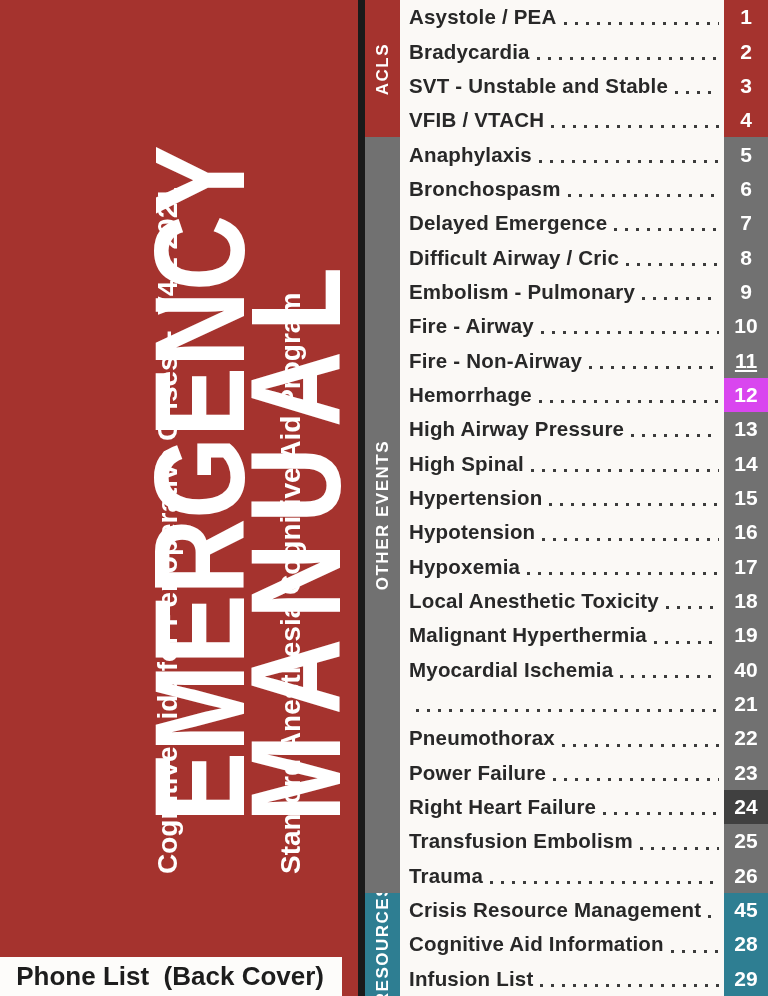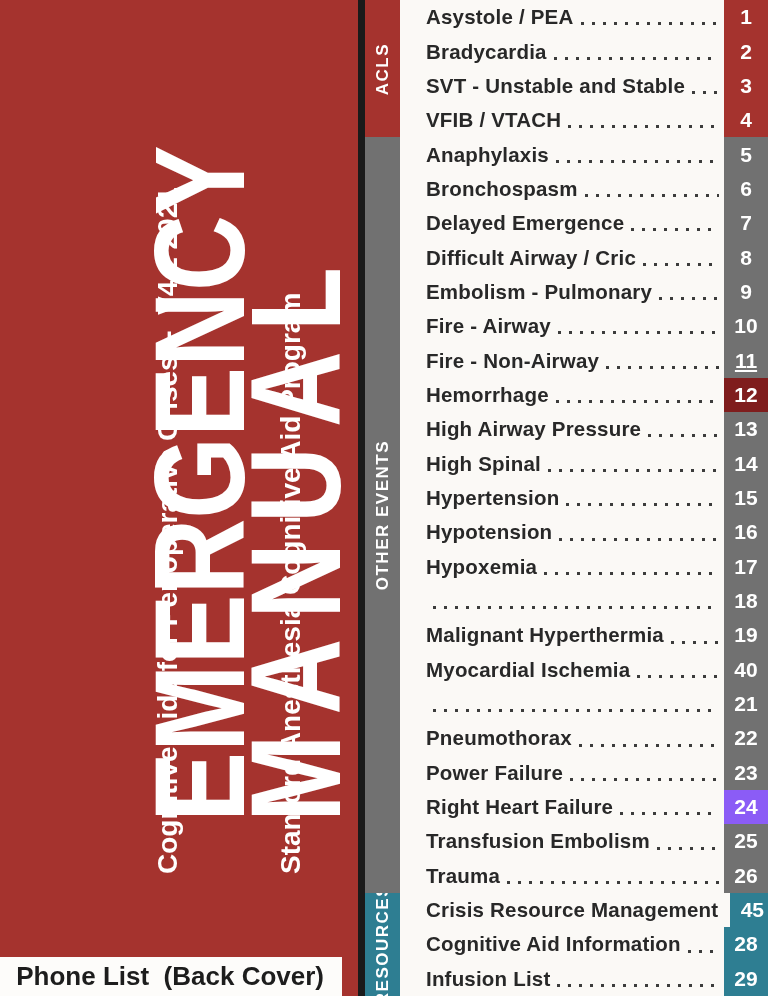--- a/index.html
+++ b/index.html
@@ -78,21 +78,21 @@
   .strip-label {
     writing-mode: vertical-rl;
     transform: rotate(180deg);
     color: #ffffff;
     font-weight: bold;
     font-size: 17px;
     letter-spacing: 1.5px;
     white-space: nowrap;
   }
   .rows { flex: 1 1 auto; display: flex; flex-direction: column; min-width: 0; }
-  .row { flex: 1 1 0; display: flex; align-items: center; padding-left: 26px; min-height: 0; }
+  .row { flex: 1 1 0; display: flex; align-items: center; padding-left: 9px; min-height: 0; }
   .row-title {
     flex: 0 0 auto;
     font-weight: bold;
     font-size: 20.5px;
     color: #282828;
     letter-spacing: 0.2px;
     white-space: pre;
   }
   .leader {
     flex: 1 1 0; min-width: 0;
@@ -195,21 +195,21 @@
             <span class="page-badge" style="background: rgb(113, 113, 113);">10</span>
           </div>
           <div class="row">
             <span class="row-title">Fire - Non-Airway</span>
             <span class="leader"></span>
             <span class="page-badge" style="background: rgb(113, 113, 113); text-decoration: underline;">11</span>
           </div>
           <div class="row">
             <span class="row-title">Hemorrhage</span>
             <span class="leader"></span>
-            <span class="page-badge" style="background: #7f1d1d;">12</span>
+            <span class="page-badge" style="background: #d946ef;">12</span>
           </div>
           <div class="row">
             <span class="row-title">High Airway Pressure</span>
             <span class="leader"></span>
             <span class="page-badge" style="background: rgb(113, 113, 113);">13</span>
           </div>
           <div class="row">
             <span class="row-title">High Spinal</span>
             <span class="leader"></span>
             <span class="page-badge" style="background: rgb(113, 113, 113);">14</span>
@@ -223,20 +223,21 @@
             <span class="row-title">Hypotension</span>
             <span class="leader"></span>
             <span class="page-badge" style="background: rgb(113, 113, 113);">16</span>
           </div>
           <div class="row">
             <span class="row-title">Hypoxemia</span>
             <span class="leader"></span>
             <span class="page-badge" style="background: rgb(113, 113, 113);">17</span>
           </div>
           <div class="row">
+            <span class="row-title">Local Anesthetic Toxicity</span>
             <span class="leader"></span>
             <span class="page-badge" style="background: rgb(113, 113, 113);">18</span>
           </div>
           <div class="row">
             <span class="row-title">Malignant Hyperthermia</span>
             <span class="leader"></span>
             <span class="page-badge" style="background: rgb(113, 113, 113);">19</span>
           </div>
           <div class="row">
             <span class="row-title">Myocardial Ischemia</span>
@@ -253,21 +254,21 @@
             <span class="page-badge" style="background: rgb(113, 113, 113);">22</span>
           </div>
           <div class="row">
             <span class="row-title">Power Failure</span>
             <span class="leader"></span>
             <span class="page-badge" style="background: rgb(113, 113, 113);">23</span>
           </div>
           <div class="row">
             <span class="row-title">Right Heart Failure</span>
             <span class="leader"></span>
-            <span class="page-badge" style="background: #8b5cf6;">24</span>
+            <span class="page-badge" style="background: #404040;">24</span>
           </div>
           <div class="row">
             <span class="row-title">Transfusion Embolism</span>
             <span class="leader"></span>
             <span class="page-badge" style="background: rgb(113, 113, 113);">25</span>
           </div>
           <div class="row">
             <span class="row-title">Trauma</span>
             <span class="leader"></span>
             <span class="page-badge" style="background: rgb(113, 113, 113);">26</span>

